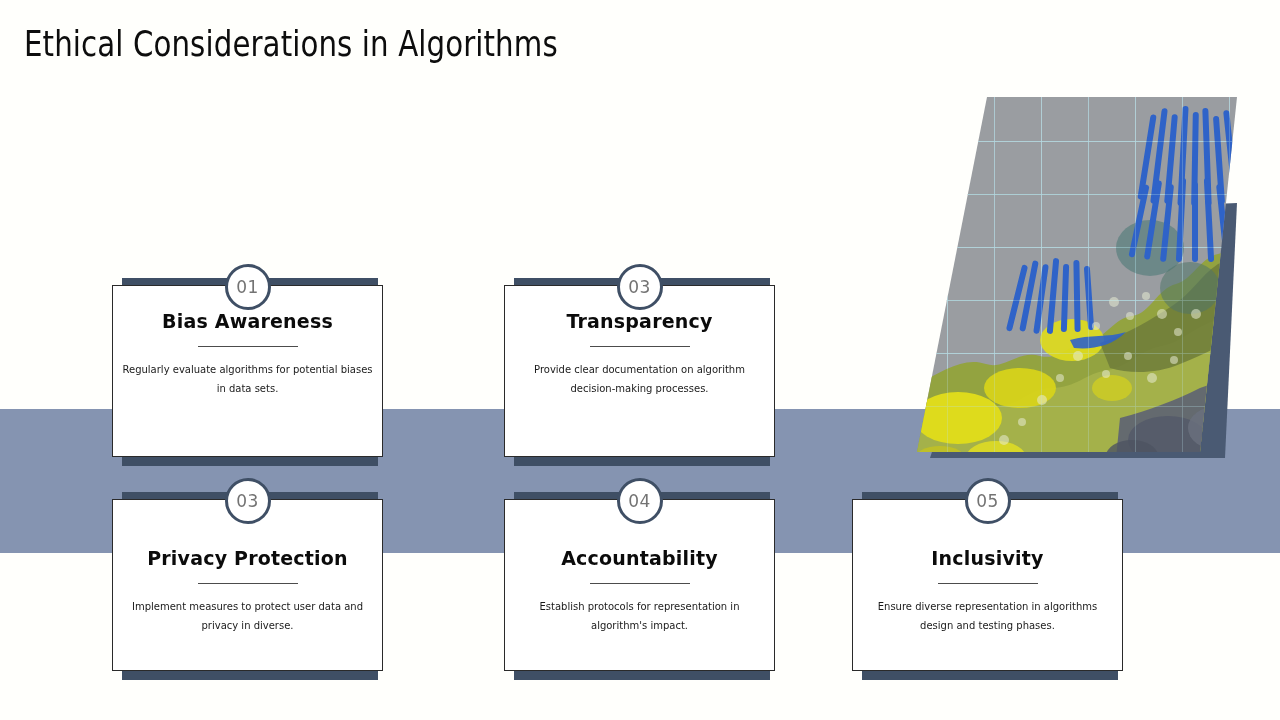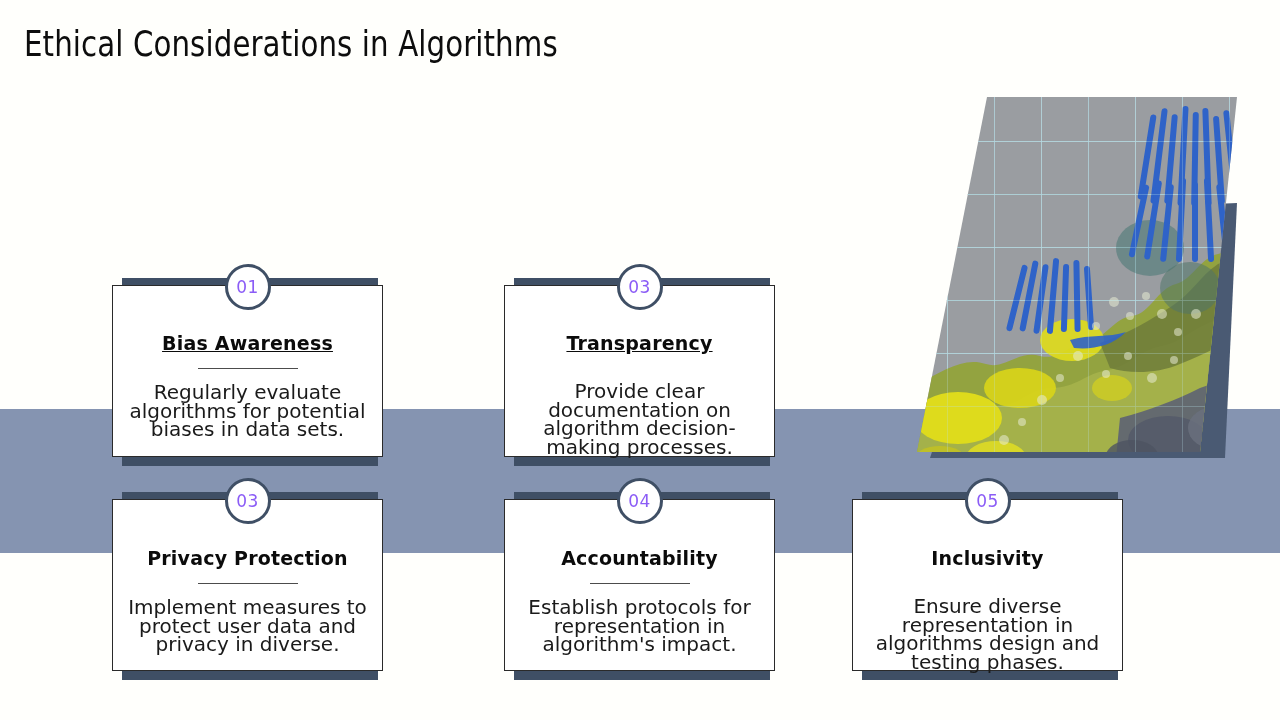--- a/index.html
+++ b/index.html
@@ -113,51 +113,51 @@
     height: 46px;
     border-radius: 50%;
     background: #ffffff;
     border: 3px solid #3f4f65;
     box-sizing: border-box;
     z-index: 5;
     display: flex;
     align-items: center;
     justify-content: center;
     font-size: 17px;
-    color: #8b5cf6;
+    color: #737373;
     font-family: "DejaVu Sans", sans-serif;
     font-weight: 400;
     letter-spacing: 0.5px;
   }
   .card .card-title {
     font-size: 19px;
     font-weight: bold;
     color: #0b0b0b;
     text-align: center;
     letter-spacing: 0.2px;
     font-family: "DejaVu Sans", sans-serif;
     width: 100%;
   }
   .card .divider {
     width: 100px;
     height: 1px;
     background: #4c4c4c;
   }
   .card .card-body {
-    font-size: 20px;
+    font-size: 10px;
     line-height: 18.5px;
     color: #1a1a1a;
     text-align: center;
     font-family: "DejaVu Sans", sans-serif;
     width: 250px;
   }
 
   
   .row1 .box { height: 172px; }
-  .row1 .box .card-title { margin-top: 46px; text-decoration: underline; }
+  .row1 .box .card-title { margin-top: 24px; }
   .row1 .box .divider   { margin-top: 14px; }
   .row1 .box .card-body { margin-top: 14px; }
 
   
   .row2 .box { height: 172px; }
   .row2 .box .card-title { margin-top: 47px; }
   .row2 .box .divider   { margin-top: 14px; }
   .row2 .box .card-body { margin-top: 14px; }
 </style>
 </head>

